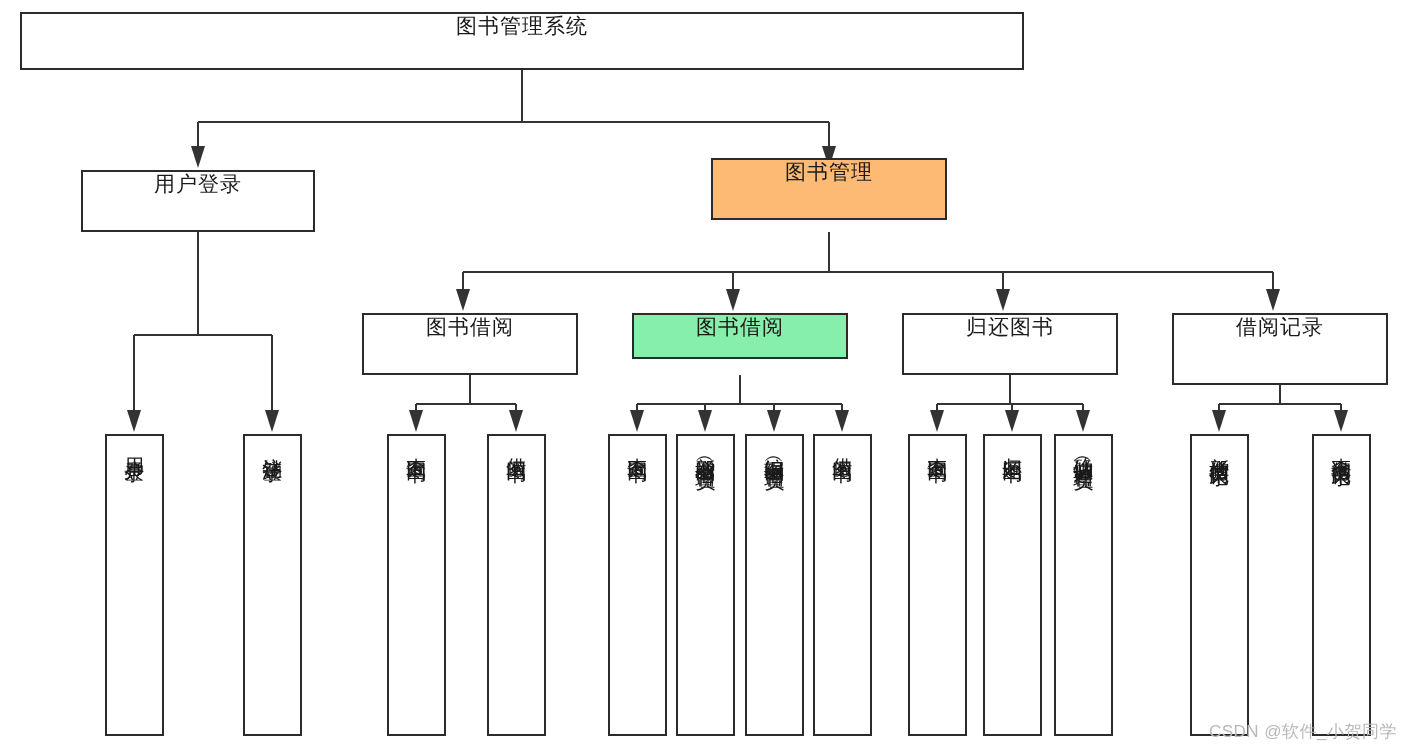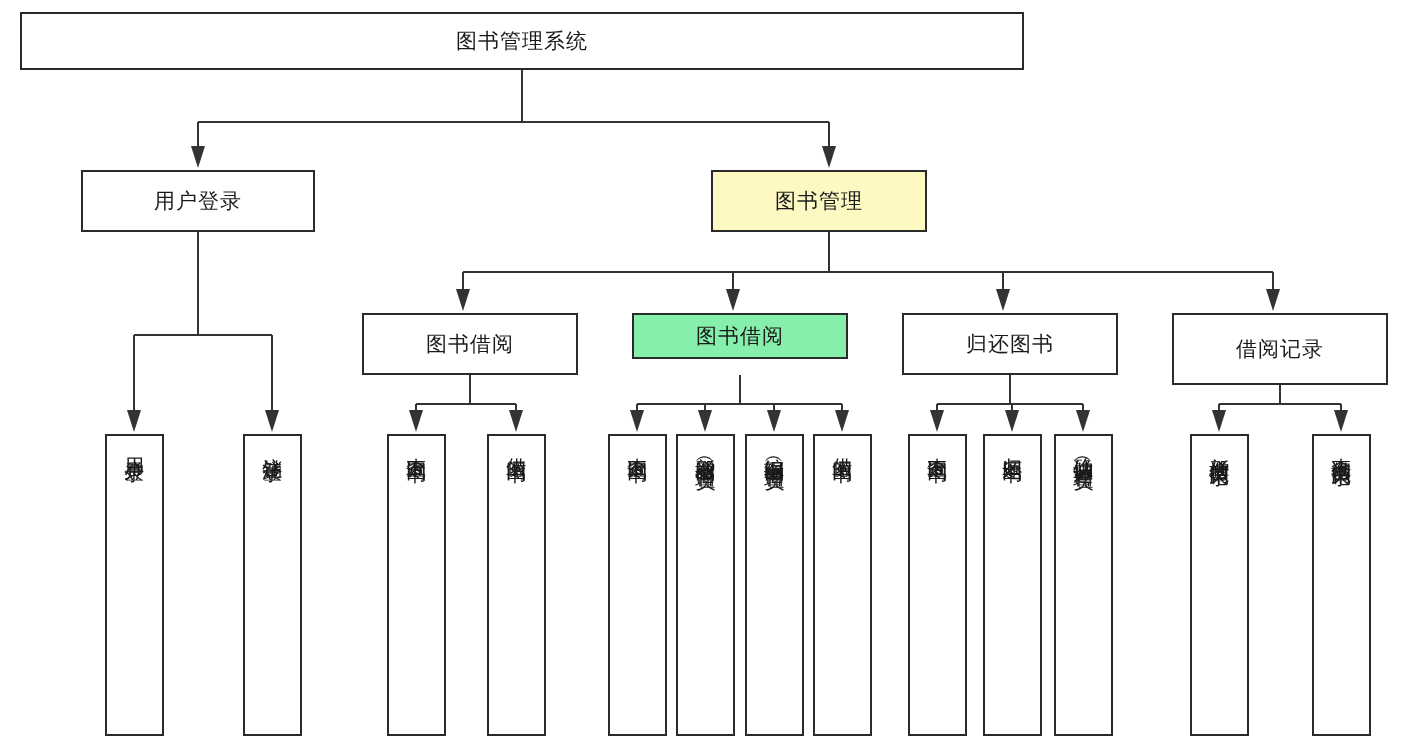--- a/index.html
+++ b/index.html
@@ -26,21 +26,20 @@
     width: 1405px;
     height: 747px;
     display: block;
   }
   .node-box {
     position: absolute;
     box-sizing: border-box;
     background: #ffffff;
     border: 2px solid #2b2b2b;
     display: flex;
-    align-items: center;
     justify-content: center;
     color: #1a1a1a;
   }
   .node-box.level-1 { border-width: 2px; }
   .node-label-h {
     font-size: 21px;
     line-height: 1.1;
     white-space: nowrap;
     letter-spacing: 1px;
   }
@@ -132,21 +131,21 @@
       <path d="M 1334 410 L 1348 410 L 1341 432 Z" fill="#333333"></path>
     </svg>
 
   <div id="node-layer">
       <div class="node-box level-1" style="left: 20px; top: 12px; width: 1004px; height: 58px; border-color: rgb(43, 43, 43); background: rgb(255, 255, 255);">
         <span class="node-label-h" style="color: rgb(26, 26, 26);">图书管理系统</span>
       </div>
       <div class="node-box level-2" style="left: 81px; top: 170px; width: 234px; height: 62px; border-color: rgb(43, 43, 43); background: rgb(255, 255, 255);">
         <span class="node-label-h" style="color: rgb(26, 26, 26);">用户登录</span>
       </div>
-      <div class="node-box level-2" style="left: 711px; top: 170px; width: 216px; height: 62px; border-color: rgb(43, 43, 43); background: #fef9c3;">
+      <div class="node-box level-2" style="left: 711px; top: 158px; width: 236px; height: 62px; border-color: rgb(43, 43, 43); background: #fdba74;">
         <span class="node-label-h" style="color: rgb(26, 26, 26);">图书管理</span>
       </div>
       <div class="node-box level-3" style="left: 362px; top: 313px; width: 216px; height: 62px; border-color: rgb(43, 43, 43); background: rgb(255, 255, 255);">
         <span class="node-label-h" style="color: rgb(26, 26, 26);">图书借阅</span>
       </div>
       <div class="node-box level-3" style="left: 632px; top: 313px; width: 216px; height: 46px; border-color: rgb(43, 43, 43); background: #86efac;">
         <span class="node-label-h" style="color: rgb(26, 26, 26);">图书借阅</span>
       </div>
       <div class="node-box level-3" style="left: 902px; top: 313px; width: 216px; height: 62px; border-color: rgb(43, 43, 43); background: rgb(255, 255, 255);">
         <span class="node-label-h" style="color: rgb(26, 26, 26);">归还图书</span>
@@ -188,13 +187,14 @@
         <span class="node-label-v" style="color: rgb(26, 26, 26);">确认归还（管理员）</span>
       </div>
       <div class="node-box level-4 leaf-box" style="left: 1190px; top: 434px; width: 59px; height: 302px; border-color: rgb(43, 43, 43); background: rgb(255, 255, 255);">
         <span class="node-label-v" style="color: rgb(26, 26, 26);">新增借阅记录</span>
       </div>
       <div class="node-box level-4 leaf-box" style="left: 1312px; top: 434px; width: 59px; height: 302px; border-color: rgb(43, 43, 43); background: rgb(255, 255, 255);">
         <span class="node-label-v" style="color: rgb(26, 26, 26);">查询借阅记录</span>
       </div>
     </div>
 
+  <div class="watermark">CSDN @软件_小贺同学</div>
 </div>
 
 </body></html>

